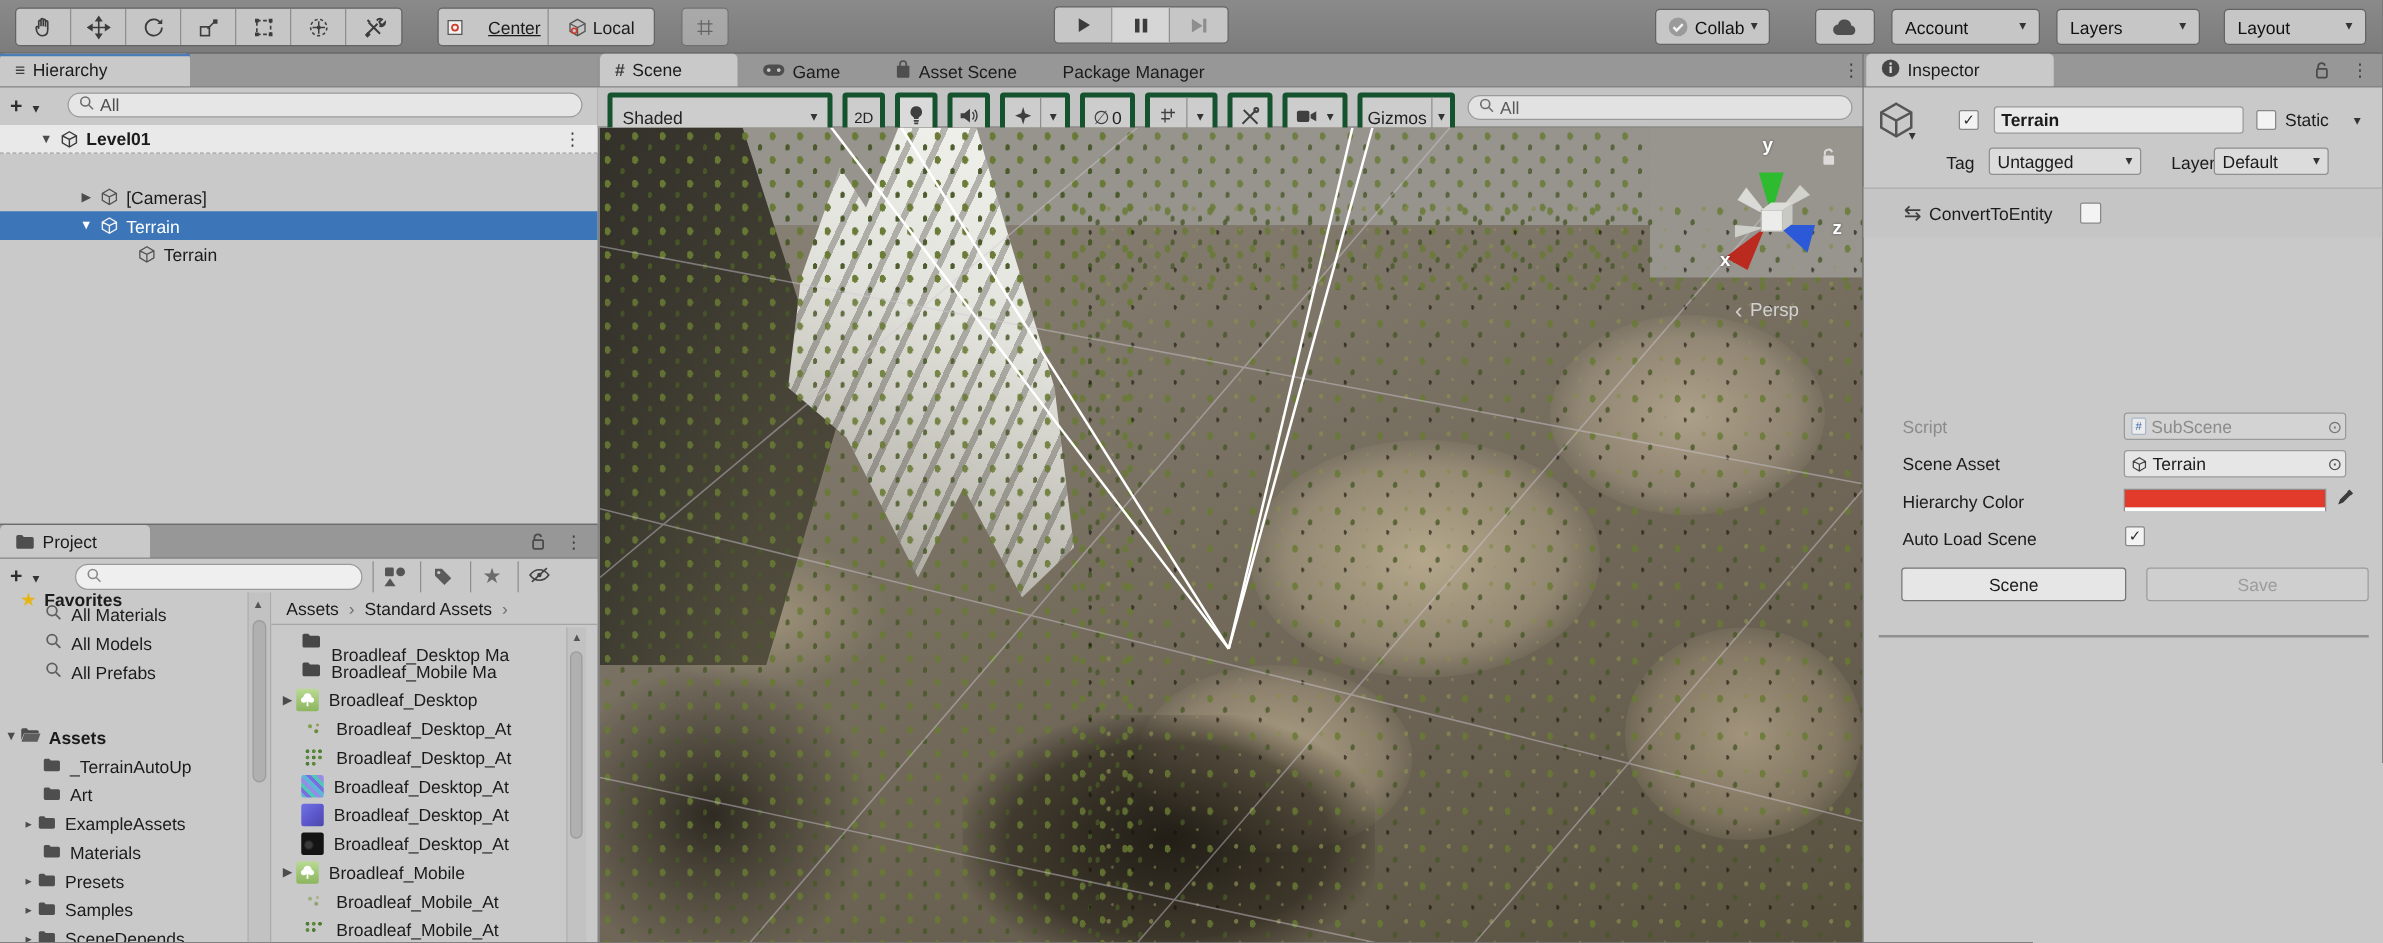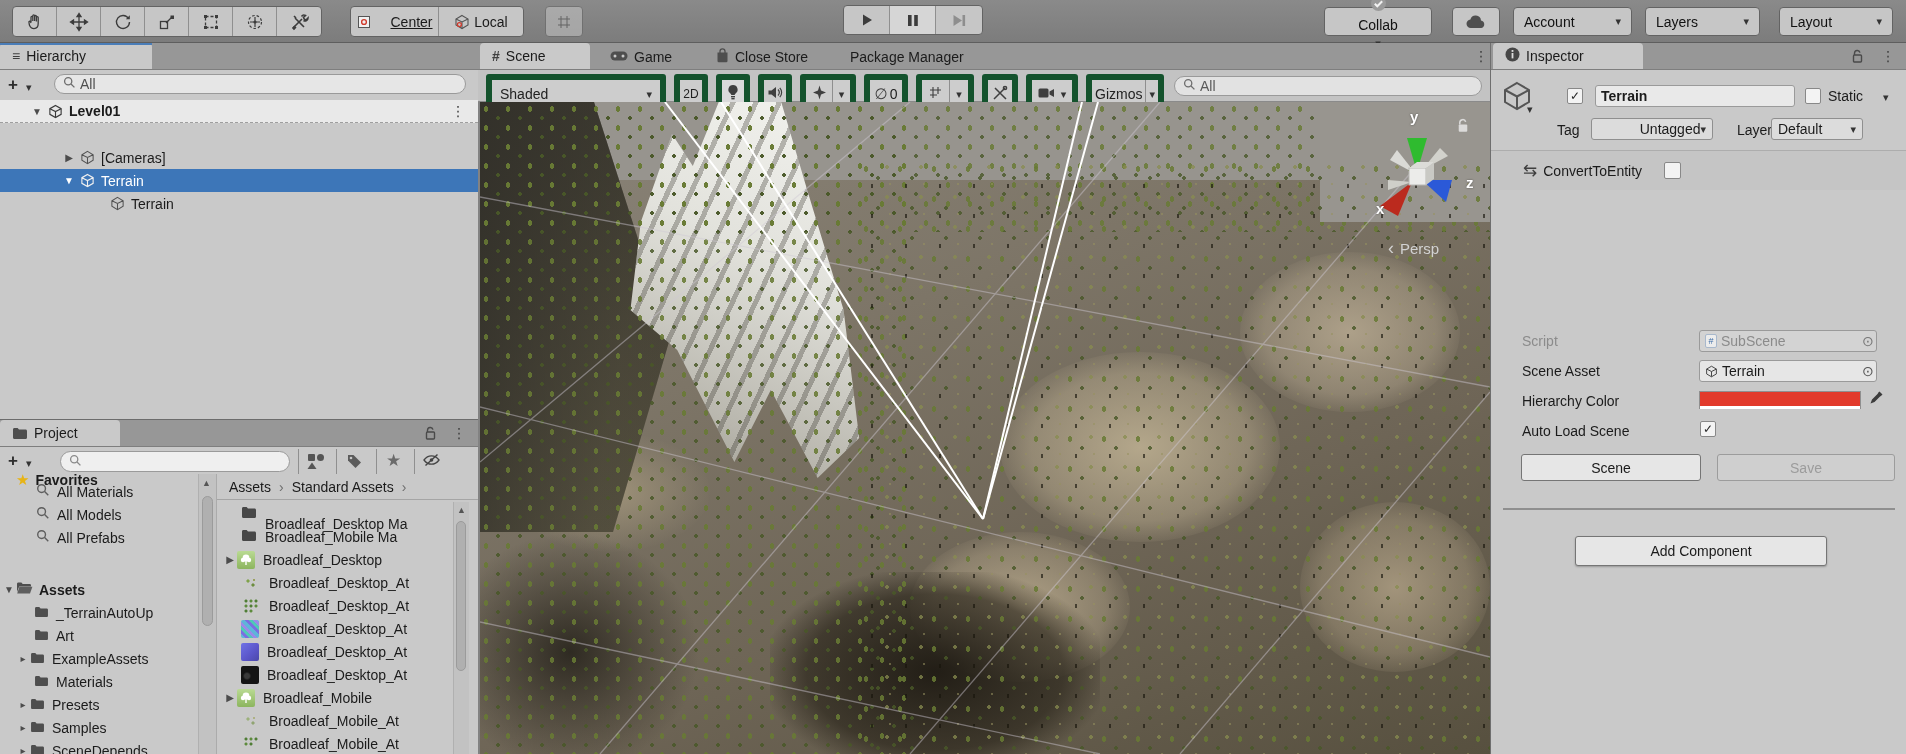--- a/index.html
+++ b/index.html
@@ -43,21 +43,21 @@
   .trees{position:absolute;background-size:34px 30px;background-image:
      radial-gradient(4px 5px at 6px 7px,  rgba(104,122,52,.92) 58%,transparent 62%),
      radial-gradient(3px 4px at 18px 16px,rgba(73,88,40,.88) 58%,transparent 62%),
      radial-gradient(3px 3px at 27px 5px, rgba(136,140,80,.8) 58%,transparent 62%),
      radial-gradient(2px 3px at 12px 24px,rgba(24,21,12,.7) 58%,transparent 62%),
      radial-gradient(2px 2px at 30px 22px,rgba(150,145,95,.6) 58%,transparent 62%);}
   .trees.dense{background-size:22px 19px;}
   .vp-line-label{position:absolute;color:#d2d2d2;font-size:15px;}
   .gizmo-label{position:absolute;color:#fff;font-size:15px;font-weight:bold;text-shadow:0 0 2px rgba(0,0,0,.5);}
   
-  .stb{position:absolute;top:0;height:40px;display:flex;align-items:center;background:#cdcdcd;border:6px solid #14532d;border-radius:3px;color:#222;}
+  .stb{position:absolute;top:0;height:40px;display:flex;align-items:center;background:#cdcdcd;border:4px solid #14532d;border-radius:3px;color:#222;}
   .vsep{width:1px;height:100%;background:#8f8f8f;}
   .muted{color:#6e6e6e;}
   .gray-ic{color:#3f3f3f;}
 </style>
 </head>
 <body>
 
 <div id="root">
 
   <div class="topbar">
@@ -175,21 +175,21 @@
             <rect x="7.2" y="1" width="3.6" height="11" fill="#3c3c3c"></rect>
           </svg>
         </div>
       <div class="cell" style="width:46px;">
           <svg width="15" height="13" viewBox="0 0 15 13" opacity="0.4">
             <path d="M1.5 1 10 6.5 1.5 12z" fill="#3c3c3c"></path>
             <rect x="10.5" y="1" width="2.6" height="11" fill="#3c3c3c"></rect>
           </svg>
         </div>
     </div>
-    <div class="tbtn" style="left:1324px;top:7px;width:108px;height:29px;flex-direction:column;">
+    <div class="tbtn" style="left:1324px;top:7px;width:92px;height:29px;">
       <span class="icon16">
           <svg width="17" height="17" viewBox="0 0 17 17">
             <circle cx="8.5" cy="8.5" r="7.5" fill="#9a9a9a"></circle>
             <path d="M4.8 8.7l2.5 2.6 4.9-5" stroke="#f2f2f2" stroke-width="2" fill="none"></path>
           </svg>
         </span>
       <span>Collab</span>
       <span class="dd-arrow">▾</span>
     </div>
     <div class="tbtn" style="left:1452px;top:7px;width:48px;height:29px;">
@@ -493,21 +493,21 @@
             <circle cx="5" cy="6" r="1.5" fill="#c9c9c9"></circle>
             <circle cx="13" cy="6" r="1.5" fill="#c9c9c9"></circle>
           </svg></span>
       <span>Game</span>
     </div>
     <div class="abs" style="left:228px;top:0;height:27px;display:flex;align-items:center;gap:6px;padding:0 10px;">
       <span><svg width="13" height="15" viewBox="0 0 13 15">
             <path d="M1.5 4.5h10V13a1.2 1.2 0 0 1-1.2 1.2H2.7A1.2 1.2 0 0 1 1.5 13z" fill="#4e4e4e"></path>
             <path d="M4 6V3.3a2.5 2.5 0 0 1 5 0V6" fill="none" stroke="#4e4e4e" stroke-width="1.3"></path>
           </svg></span>
-      <span>Close Store</span>
+      <span>Asset Scene</span>
     </div>
     <div class="abs" style="left:362px;top:0;height:27px;display:flex;align-items:center;padding:0 10px;">
       <span>Package Manager</span>
     </div>
     <span class="kebab abs" style="left:996px;top:6px;">⋮</span>
   </div>
   <div class="panel" style="left:478px;top:70px;width:1013px;height:32px;background:#c3c3c3;border-bottom:1px solid #8a8a8a;">
     <div class="stb" style="left:8px;width:180px;justify-content:space-between;padding:0 8px;top:4px;">
       <span>Shaded</span>
         <span class="dd-arrow">▾</span>
@@ -661,21 +661,21 @@
     <div class="cb abs" style="left:76px;top:18px;">
         <span>✓</span>
       </div>
     <div class="field abs" style="left:104px;top:15px;width:200px;background:#e9e9e9;">
         <span style="font-weight:bold;">Terrain</span>
       </div>
     <div class="cb abs" style="left:314px;top:18px;"></div>
     <span class="abs" style="left:337px;top:18px;">Static</span>
     <span class="abs dd-arrow" style="left:392px;top:22px;">▾</span>
     <span class="abs" style="left:66px;top:52px;">Tag</span>
-    <div class="ddown abs" style="left:100px;top:48px;width:122px;justify-content:flex-end;">
+    <div class="ddown abs" style="left:100px;top:48px;width:122px;">
         <span>Untagged</span>
         <span class="dd-arrow">▾</span>
       </div>
     <span class="abs" style="left:246px;top:52px;">Layer</span>
     <div class="ddown abs" style="left:280px;top:48px;width:92px;">
         <span>Default</span>
         <span class="dd-arrow">▾</span>
       </div>
 
     <div class="abs" style="left:0;top:80px;width:415px;height:40px;background:#c5c5c5;border-top:1px solid #adadad;display:flex;align-items:center;">
@@ -714,18 +714,15 @@
     <div class="cb abs" style="left:209px;top:351px;">
         <span>✓</span>
       </div>
     <div class="btn-light abs" style="left:30px;top:384px;width:180px;height:27px;">
         <span>Scene</span>
       </div>
     <div class="btn-light abs" style="left:226px;top:384px;width:178px;height:27px;background:#cfcfcf;border-color:#9c9c9c;color:#9c9c9c;">
         <span>Save</span>
       </div>
     <div class="abs" style="left:12px;top:438px;width:392px;height:2px;background:#8f8f8f;"></div>
-    <div class="btn-light abs" style="left:84px;top:466px;width:252px;height:30px;box-shadow:0 1px 2px rgba(0,0,0,.25);">
-        <span>Add Component</span>
-      </div>
   </div>
 
 </div>
 
 </body></html>

